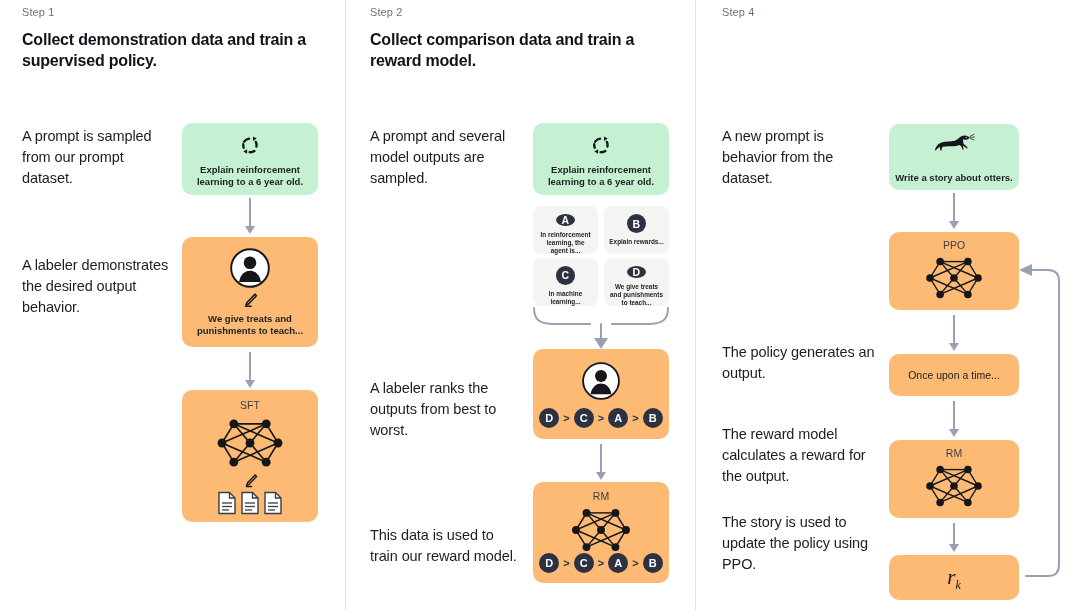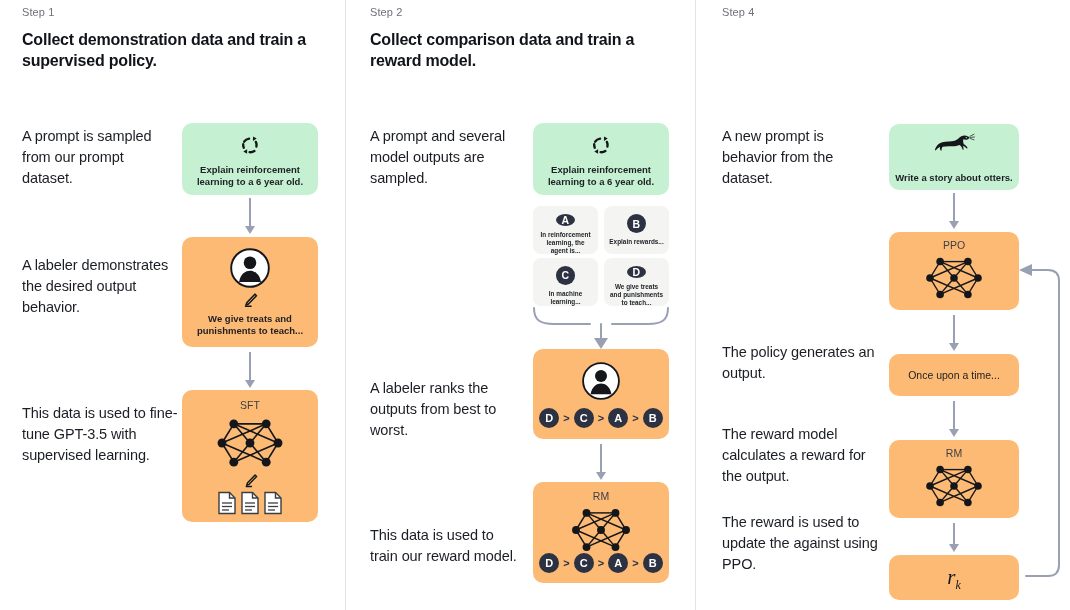--- a/index.html
+++ b/index.html
@@ -153,21 +153,20 @@
   <div class="divider d1"></div>
   <div class="divider d2"></div>
 
   <div class="col c1">
 
     <div class="step-label" style="left:22px; top:6px;">Step 1</div>
     <div class="step-title" style="left:22px; top:29px; width:290px;">Collect demonstration data and train a supervised policy.</div>
 
     <div class="desc" style="left:22px; top:126px; width:150px;">A prompt is sampled from our prompt dataset.</div>
     <div class="desc" style="left:22px; top:255px; width:150px;">A labeler demonstrates the desired output behavior.</div>
-    <div class="desc" style="left:22px; top:403px; width:160px;">This data is used to fine-tune GPT-3.5 with supervised learning.</div>
 
     <div class="card green" style="left:182px; top:123px; width:136px; height:72px;">
       <div style="display:flex;justify-content:center;margin-top:11px;">
         <svg width="22" height="22" viewBox="0 0 24 24">
           <g fill="none" stroke="#14161a" stroke-width="2.6" stroke-linecap="round">
             <path d="M5.6 8.4 A7.6 7.6 0 0 1 11 5.0"></path>
             <path d="M18.4 8.6 A7.6 7.6 0 0 1 19 13.6"></path>
             <path d="M16.8 18.6 A7.6 7.6 0 0 1 11.6 19.8"></path>
             <path d="M5.2 15.0 A7.6 7.6 0 0 1 4.6 11.0"></path>
           </g>
@@ -379,21 +378,21 @@
     </div>
   </div>
 
   <div class="col c3">
 
     <div class="step-label" style="left:26px; top:6px;">Step 4</div>
 
     <div class="desc" style="left:26px; top:126px; width:150px;">A new prompt is behavior from the dataset.</div>
     <div class="desc" style="left:26px; top:342px; width:170px;">The policy generates an output.</div>
     <div class="desc" style="left:26px; top:424px; width:160px;">The reward model calculates a reward for the output.</div>
-    <div class="desc" style="left:26px; top:512px; width:160px;">The reward is used to update the against using PPO.</div>
+    <div class="desc" style="left:26px; top:512px; width:160px;">The story is used to update the policy using PPO.</div>
 
     <div class="card green" style="left:193px; top:124px; width:130px; height:66px;">
       <div style="display:flex;justify-content:center;margin-top:8px;">
         <svg width="44" height="20" viewBox="0 0 88 40">
           <path d="M72 9 C66 5 58 7 54 12 C50 17 42 19 33 19 C24 19 16 21 12 25
                    C9 28 7 32 6 35 C5.6 36.5 7 37.4 8 36.2 C10 33.6 13 31 16 30
                    C15.6 32.5 16 35 17 36.6 C17.8 37.9 19.3 37.3 19.2 36
                    C19 33.6 19.8 31.2 21.4 29.6 C26 28.4 32 28 38 28.4
                    C44 28.8 50 28 55 26 C58 28 60 31 61 34.4 C61.4 36 63.2 35.8 63.2 34.4
                    C63.2 32 62.6 29.6 61.6 27.6 C64 28.6 67 30.4 69 32.6

